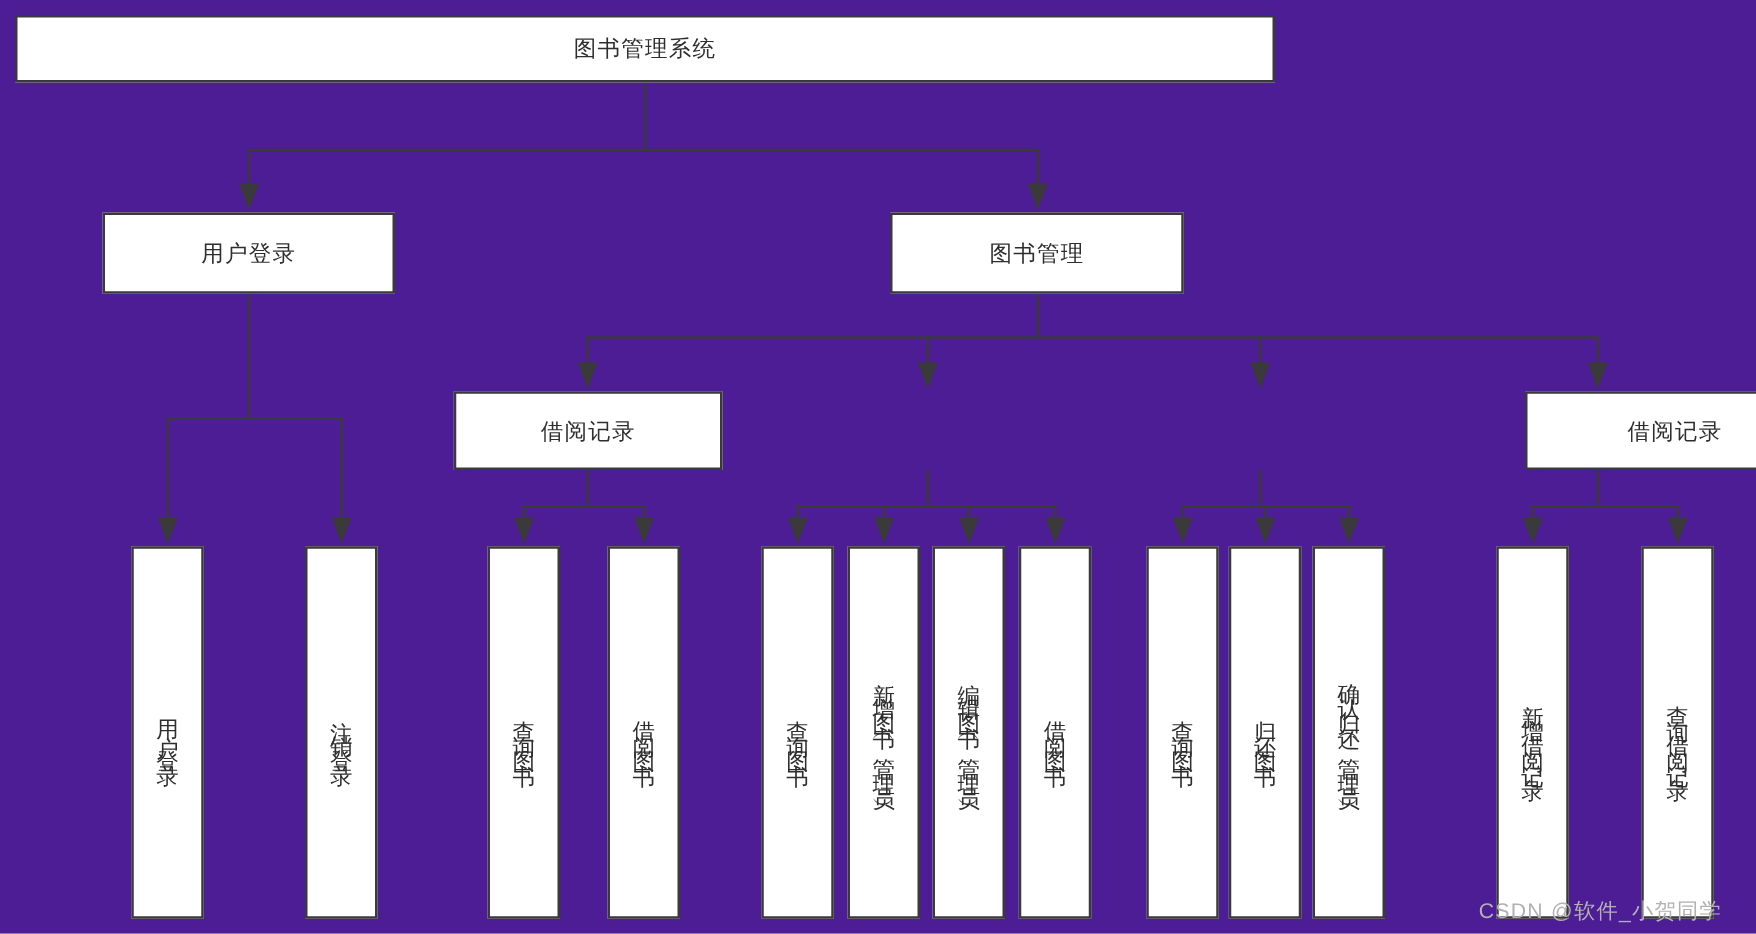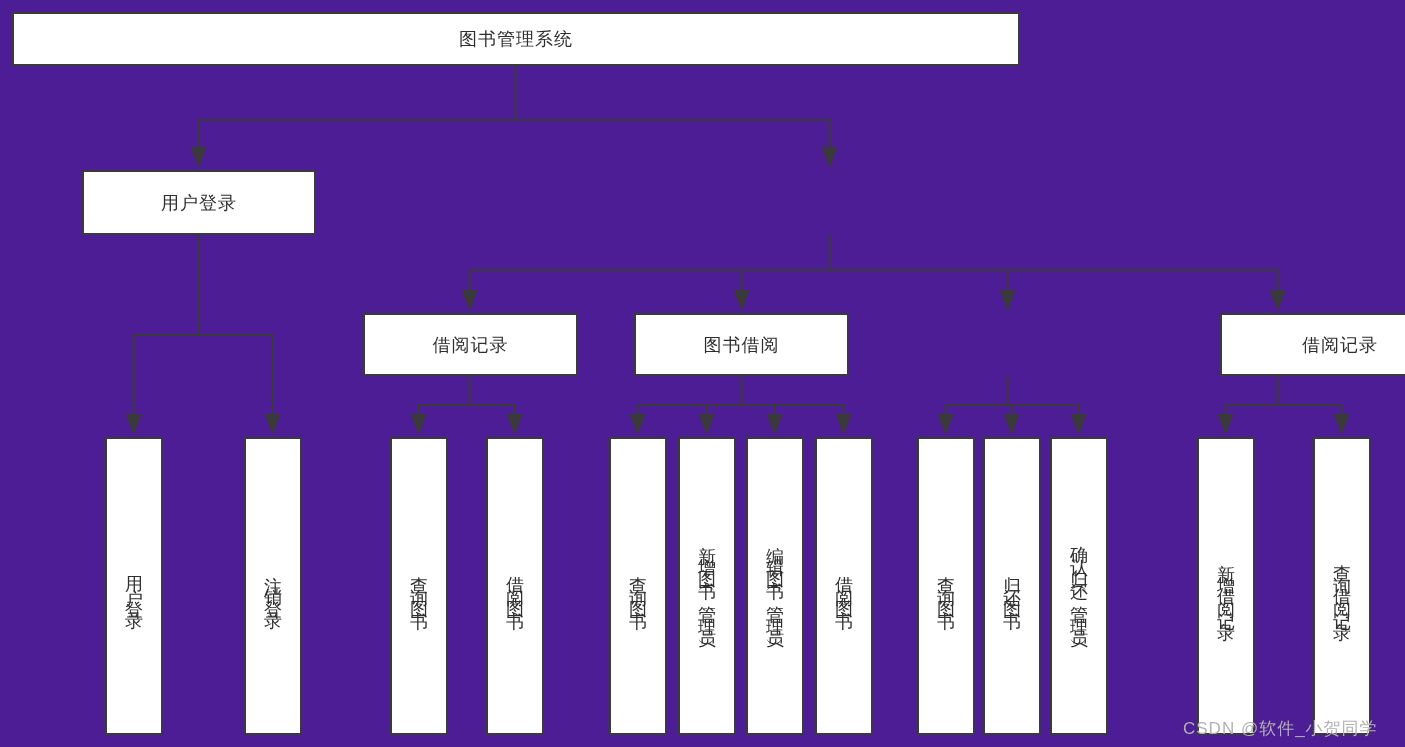--- a/index.html
+++ b/index.html
@@ -60,23 +60,23 @@
       <polygon points="1004,414 1020,414 1012,435"></polygon>
       <polygon points="1071,414 1087,414 1079,435"></polygon>
       <polygon points="1218,414 1234,414 1226,435"></polygon>
       <polygon points="1334,414 1350,414 1342,435"></polygon>
     </g>
   </svg>
 
   <div class="node" style="left:12px; top:12px; width:1008px; height:54px;">图书管理系统</div>
 
   <div class="node" style="left:82px; top:170px; width:234px; height:65px;">用户登录</div>
+  <div class="node" style="left:712px; top:170px; width:235px; height:65px;">图书管理</div>
 
   <div class="node" style="left:363px; top:313px; width:215px; height:63px;">借阅记录</div>
-  <div class="node" style="left:634px; top:313px; width:215px; height:63px;">图书借阅</div>
   <div class="node" style="left:1220px; top:313px; width:212px; height:63px;padding-left:28px;">借阅记录</div>
 
   <div class="node vnode" style="left:105px; top:437px; width:58px; height:298px;">用户登录</div>
   <div class="node vnode" style="left:244px; top:437px; width:58px; height:298px;">注销登录</div>
 
   <div class="node vnode" style="left:390px; top:437px; width:58px; height:298px;">查询图书</div>
   <div class="node vnode" style="left:486px; top:437px; width:58px; height:298px;">借阅图书</div>
 
   <div class="node vnode" style="left:609px; top:437px; width:58px; height:298px;">查询图书</div>
   <div class="node vnode" style="left:678px; top:437px; width:58px; height:298px;">新增图书（管理员）</div>

